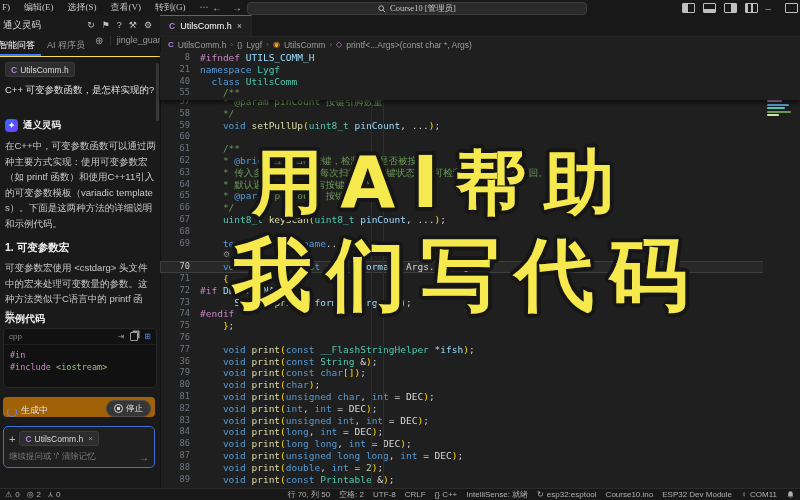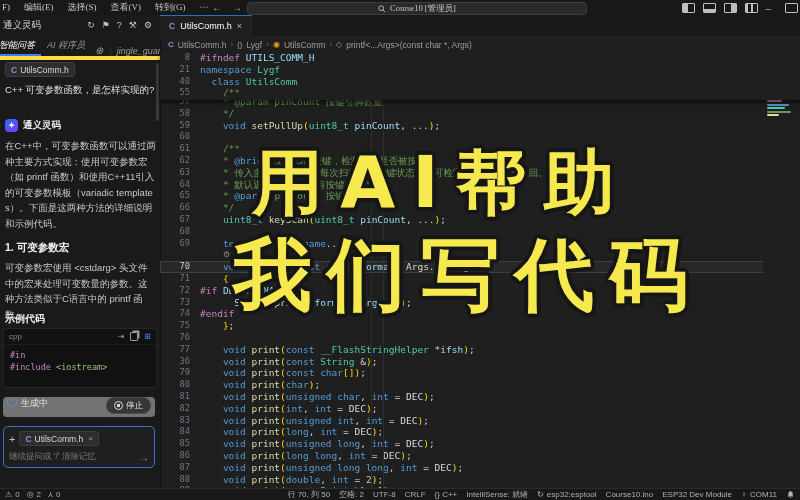--- a/index.html
+++ b/index.html
@@ -21,21 +21,21 @@
   .wbox.right{background:linear-gradient(270deg,#bfbfbf 0 45%,transparent 45%);}
   .wbox.grid{background:linear-gradient(90deg,#bfbfbf 0 2px,transparent 2px 5px,#bfbfbf 5px 7px,transparent 7px);}
   .wmin{color:#cfcfcf;font-size:11px;line-height:10px;}
   .wbox.cut{position:relative;right:-6px;}
   
   #sidebar{position:absolute;left:0;top:15px;width:160px;height:473px;background:#1a1a1a;
            border-right:1px solid #121212;overflow:hidden;}
   #sb-header{height:20px;display:flex;align-items:center;font-size:9.5px;color:#d8d8d8;padding-left:3px;}
   #sb-icons{margin-left:auto;display:flex;gap:7px;padding-right:8px;color:#c0c0c0;font-size:9px;}
   #sb-icons span{display:inline-block;text-align:center;}
-  #sb-tabs{height:21px;display:flex;align-items:flex-end;border-bottom:4px solid #fde047;font-size:9px;color:#9a9a9a;font-style:italic;}
+  #sb-tabs{height:21px;display:flex;align-items:flex-start;border-bottom:1px solid #fde047;font-size:9px;color:#9a9a9a;}
   .sb-tab{padding:0 6px;height:100%;display:flex;align-items:center;white-space:nowrap;}
   .sb-tab.active{color:#ffffff;box-shadow:inset 0 -2px 0 #3d7eff;margin-left:-7px;}
   #tab-add{font-size:10px;color:#9a9a9a;padding:0 4px;}
   #tab-sep{color:#3a3a3a;padding:0 2px;}
   #sb-user{display:flex;align-items:center;gap:3px;color:#9a9a9a;overflow:hidden;white-space:nowrap;max-width:52px;}
   #chat{position:absolute;left:0;top:42px;width:160px;bottom:66px;overflow:hidden;font-size:9.5px;color:#c9c9c9;}
   .chip{display:inline-flex;align-items:center;gap:3px;background:#2d2d2d;border:1px solid #3d3d3d;
         border-radius:3px;padding:1.5px 5px;font-size:8.5px;color:#d8d8d8;}
   .cicon{color:#b180d7;font-weight:bold;font-size:8.5px;}
   #chat-chip{position:absolute;left:5px;top:5px;}
@@ -48,22 +48,22 @@
   #chat-p2{position:absolute;left:5px;top:203px;width:151px;line-height:15.5px;word-break:break-all;}
   #chat-h2{position:absolute;left:5px;top:255px;font-size:10px;font-weight:bold;color:#f0f0f0;}
   #codeblock{position:absolute;left:3px;top:271px;width:152px;height:58px;background:#111111;
              border:1px solid #262626;border-radius:4px;}
   #cb-head{height:15px;display:flex;align-items:center;padding:0 5px;font-size:8px;color:#8a8a8a;border-bottom:1px solid #1e1e1e;}
   #cb-icons{margin-left:auto;display:flex;gap:6px;align-items:center;}
   .cb-ic{font-size:8px;color:#9a9a9a;}
   .cb-ic.copy{width:6px;height:7px;border:1px solid #9a9a9a;border-radius:1px;box-shadow:2px -2px 0 -0.5px #9a9a9a;}
   .cb-ic.blue{color:#4f8ef7;}
   #cb-code{padding:4px 6px;font-family:"DejaVu Sans Mono",monospace;font-size:8.5px;line-height:12px;}
-  #gen-row{position:absolute;left:3px;top:340px;width:152px;height:20px;background:#737373;border-radius:4px;
-           display:flex;align-items:flex-start;padding:0 4px;box-sizing:border-box;font-size:9px;color:#e3e3e3;}
+  #gen-row{position:absolute;left:3px;top:340px;width:152px;height:20px;background:#a16207;border-radius:4px;
+           display:flex;align-items:flex-end;padding:0 4px;box-sizing:border-box;font-size:9px;color:#e3e3e3;}
   #spinner{width:8px;height:8px;border:1.5px solid #5b8af5;border-top-color:transparent;border-radius:50%;margin-right:4px;}
   #stop-btn{margin-left:auto;display:flex;align-items:center;gap:3px;background:#363636;border:1px solid #4c4c4c;
             border-radius:8px;padding:1.5px 7px;font-size:8.5px;color:#e3e3e3;}
   #stop-ic{width:7px;height:7px;border:1px solid #d8d8d8;border-radius:50%;display:flex;align-items:center;justify-content:center;}
   #stop-ic i{width:3px;height:3px;background:#d8d8d8;display:block;}
   #input-area{position:absolute;left:3px;bottom:20px;width:152px;height:42px;background:#1f1f1f;
               border:1px solid #3e6fd4;border-radius:5px;box-sizing:border-box;padding:4px 5px;}
   #input-row1{display:flex;align-items:center;gap:4px;}
   #plus-btn{color:#bdbdbd;font-size:11px;line-height:10px;}
   .chip .close{color:#9a9a9a;font-size:8px;margin-left:2px;}
@@ -290,21 +290,20 @@
       <div class="row"><span class="ln">75</span><span style="padding-left: 22.88px;"><span class="br">}</span><span class="pl">;</span></span></div>
       <div class="row"><span class="ln">76</span><span style="padding-left: 0px;"></span></div>
       <div class="row"><span class="ln">77</span><span style="padding-left: 22.88px;"><span class="kw">void </span><span class="fn">print</span><span class="br">(</span><span class="kw">const </span><span class="ty">__FlashStringHelper </span><span class="pl">*</span><span class="va">ifsh</span><span class="br">)</span><span class="pl">;</span></span></div>
       <div class="row"><span class="ln">36</span><span style="padding-left: 22.88px;"><span class="kw">void </span><span class="fn">print</span><span class="br">(</span><span class="kw">const </span><span class="ty">String </span><span class="pl">&amp;</span><span class="br">)</span><span class="pl">;</span></span></div>
       <div class="row"><span class="ln">79</span><span style="padding-left: 22.88px;"><span class="kw">void </span><span class="fn">print</span><span class="br">(</span><span class="kw">const char</span><span class="br">[]</span><span class="br">)</span><span class="pl">;</span></span></div>
       <div class="row"><span class="ln">80</span><span style="padding-left: 22.88px;"><span class="kw">void </span><span class="fn">print</span><span class="br">(</span><span class="kw">char</span><span class="br">)</span><span class="pl">;</span></span></div>
       <div class="row"><span class="ln">81</span><span style="padding-left: 22.88px;"><span class="kw">void </span><span class="fn">print</span><span class="br">(</span><span class="kw">unsigned char</span><span class="pl">, </span><span class="kw">int</span><span class="pl"> = </span><span class="mc">DEC</span><span class="br">)</span><span class="pl">;</span></span></div>
       <div class="row"><span class="ln">82</span><span style="padding-left: 22.88px;"><span class="kw">void </span><span class="fn">print</span><span class="br">(</span><span class="kw">int</span><span class="pl">, </span><span class="kw">int</span><span class="pl"> = </span><span class="mc">DEC</span><span class="br">)</span><span class="pl">;</span></span></div>
       <div class="row"><span class="ln">83</span><span style="padding-left: 22.88px;"><span class="kw">void </span><span class="fn">print</span><span class="br">(</span><span class="kw">unsigned int</span><span class="pl">, </span><span class="kw">int</span><span class="pl"> = </span><span class="mc">DEC</span><span class="br">)</span><span class="pl">;</span></span></div>
       <div class="row"><span class="ln">84</span><span style="padding-left: 22.88px;"><span class="kw">void </span><span class="fn">print</span><span class="br">(</span><span class="kw">long</span><span class="pl">, </span><span class="kw">int</span><span class="pl"> = </span><span class="mc">DEC</span><span class="br">)</span><span class="pl">;</span></span></div>
-      <div class="row"><span class="ln">85</span><span style="padding-left: 22.88px;"><span class="kw">void </span><span class="fn">print</span><span class="br">(</span><span class="kw">unsigned long</span><span class="pl">, </span><span class="kw">int</span><span class="pl"> = </span><span class="mc">DEC</span><span class="br">)</span><span class="pl">;</span></span></div>
       <div class="row"><span class="ln">86</span><span style="padding-left: 22.88px;"><span class="kw">void </span><span class="fn">print</span><span class="br">(</span><span class="kw">long long</span><span class="pl">, </span><span class="kw">int</span><span class="pl"> = </span><span class="mc">DEC</span><span class="br">)</span><span class="pl">;</span></span></div>
       <div class="row"><span class="ln">87</span><span style="padding-left: 22.88px;"><span class="kw">void </span><span class="fn">print</span><span class="br">(</span><span class="kw">unsigned long long</span><span class="pl">, </span><span class="kw">int</span><span class="pl"> = </span><span class="mc">DEC</span><span class="br">)</span><span class="pl">;</span></span></div>
       <div class="row"><span class="ln">88</span><span style="padding-left: 22.88px;"><span class="kw">void </span><span class="fn">print</span><span class="br">(</span><span class="kw">double</span><span class="pl">, </span><span class="kw">int</span><span class="pl"> = </span><span class="nu">2</span><span class="br">)</span><span class="pl">;</span></span></div>
       <div class="row"><span class="ln">89</span><span style="padding-left: 22.88px;"><span class="kw">void </span><span class="fn">print</span><span class="br">(</span><span class="kw">const </span><span class="ty">Printable </span><span class="pl">&amp;</span><span class="br">)</span><span class="pl">;</span></span></div>
     </div>
   <div id="minimap">
     <div class="mb"></div>
       <div class="mb"></div>
       <div class="mb"></div>
       <div class="mb"></div>

